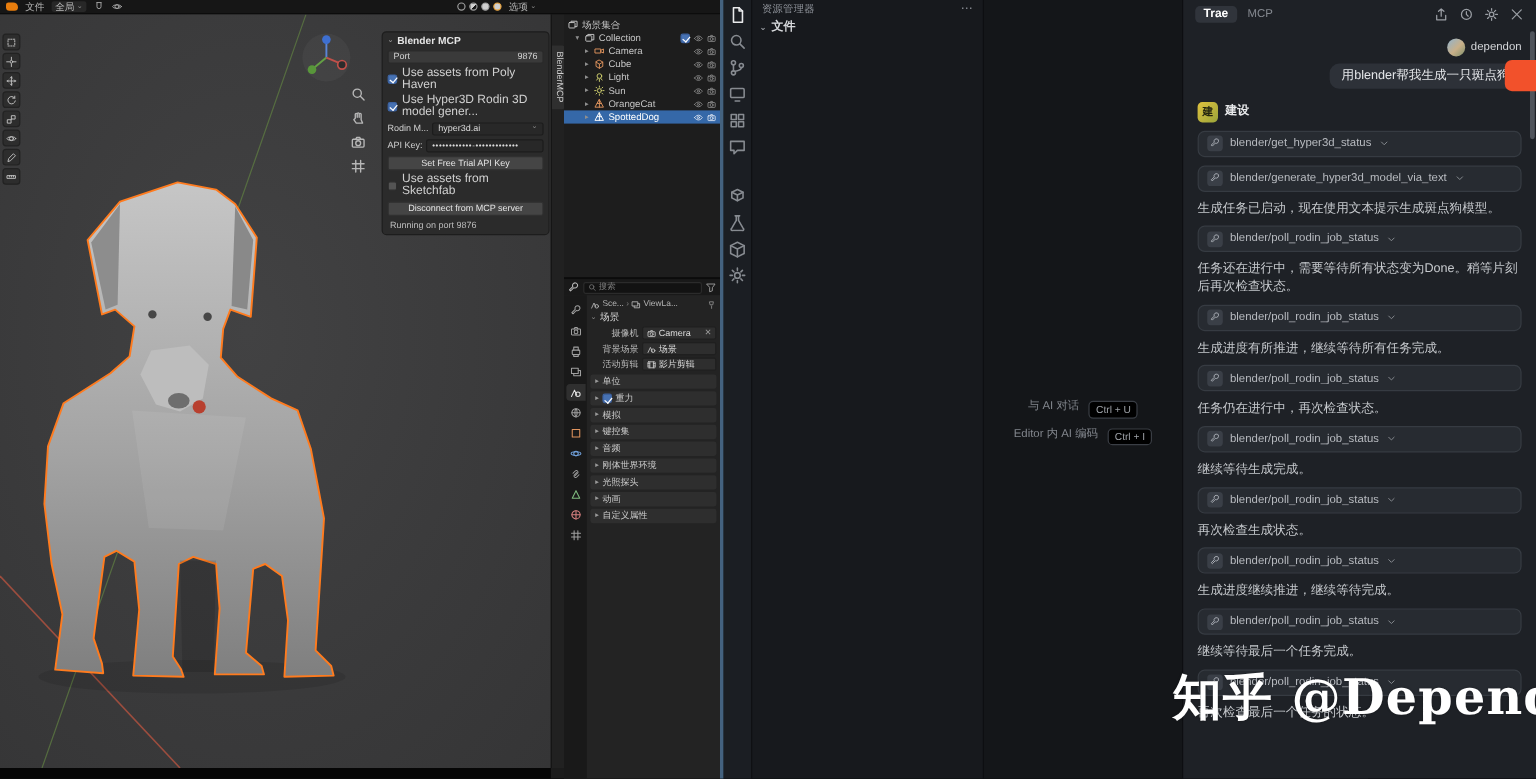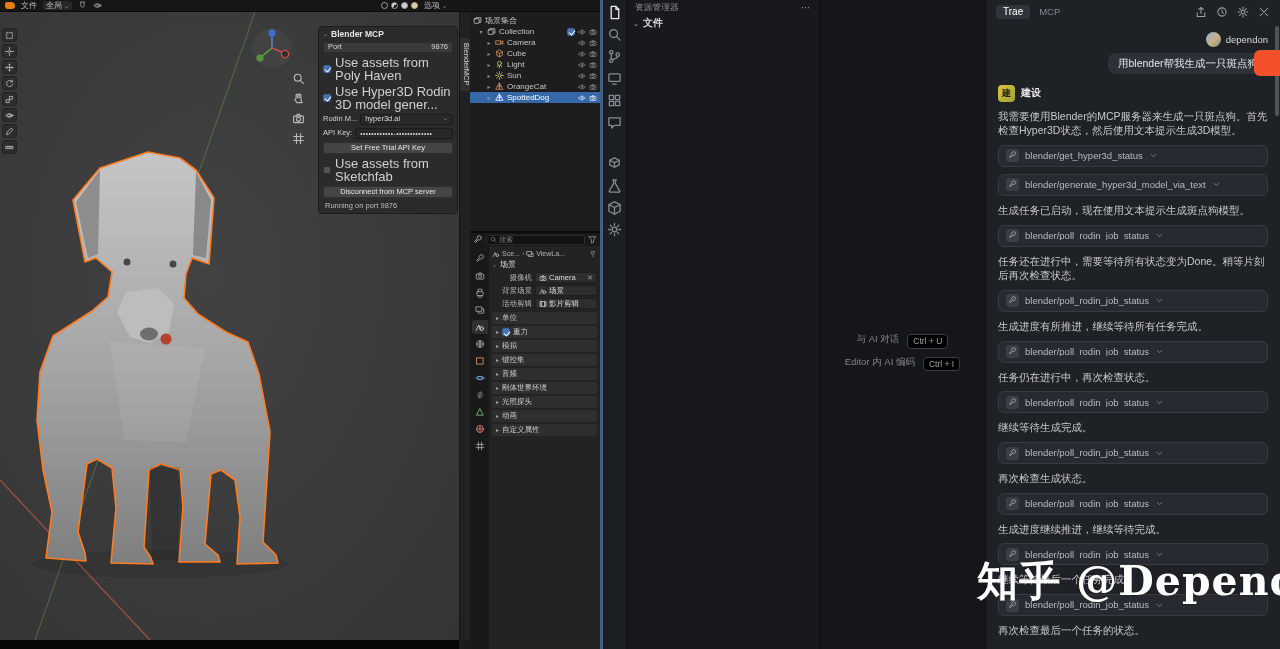--- a/index.html
+++ b/index.html
@@ -27,21 +27,21 @@
 .vp-svg{position:absolute;inset:0}
 .vp-tools{position:absolute;left:2px;top:16px;display:flex;flex-direction:column;gap:2px}
 .vp-tool{width:15px;height:14px;background:rgba(43,43,43,.88);border:1px solid #222;border-radius:3px;color:#c2c2c2;display:flex;align-items:center;justify-content:center}
 .vp-tool svg{width:9px !important;height:9px !important}
 .vp-gizmo{position:absolute;left:250px;top:14px}
 .vp-nav{position:absolute;left:292px;top:60px;display:flex;flex-direction:column;gap:7px;color:#cdcdcd}
 .vp-nav .ic{width:13px;height:13px;opacity:.85}
 .npanel{position:absolute;left:318px;top:14px;width:140px;background:#2b2b2b;border:1px solid #1d1d1d;border-radius:4px;padding:3px 4px;display:flex;flex-direction:column;gap:3px}
 .np-h{display:flex;align-items:center;gap:3px;font-size:8.5px;color:#e4e4e4;font-weight:bold}
 .np-port{display:flex;justify-content:space-between;align-items:center;background:#3a3a3a;border:1px solid #2a2a2a;border-radius:2px;height:11px;padding:0 4px;font-size:7.5px;color:#d5d5d5}
-.np-check{display:flex;align-items:center;gap:4px;font-size:13px;color:#d0d0d0}
+.np-check{display:flex;align-items:center;gap:4px;font-size:10px;color:#d0d0d0}
 .cbx{width:8px;height:8px;border-radius:2px;background:#545454;border:1px solid #2c2c2c;position:relative;flex:none}
 .cbx.on{background:#4772b3;border-color:#3c62a0}
 .cbx.on::after{content:"";position:absolute;left:2px;top:0.5px;width:3px;height:5px;border:solid #fff;border-width:0 1.2px 1.2px 0;transform:rotate(40deg)}
 .np-row{display:flex;align-items:center;gap:3px;font-size:7.5px;color:#cfcfcf}
 .np-select,.np-input{flex:1;display:flex;justify-content:space-between;background:#282828;border:1px solid #1c1c1c;border-radius:2px;height:11px;padding:0 4px;color:#dadada;min-width:0;overflow:hidden;white-space:nowrap}
 .np-input{font-size:6.5px;letter-spacing:.5px;display:block;line-height:10px}
 .np-btn{background:#454545;border:1px solid #303030;border-radius:2px;height:12px;display:flex;align-items:center;justify-content:center;font-size:7.5px;color:#e5e5e5}
 .np-status{font-size:7.5px;color:#bdbdbd;padding:1px 2px}
 .bl-tabstrip{position:absolute;left:459px;top:12px;width:11px;height:628px;background:#212121;border-left:1px solid #151515}
 .vtab{margin-top:26px;writing-mode:vertical-rl;font-size:7.5px;color:#d0d0d0;background:#2f2f2f;border-radius:0 3px 3px 0;padding:5px 1px;width:11px;text-align:center}
@@ -96,21 +96,21 @@
 .exp-more{color:#8f939a;font-size:10px}
 .exp-files{height:16px;display:flex;align-items:center;gap:4px;padding:0 6px;font-size:10px;color:#d7d9dc;font-weight:bold}
 .exp-files .chev{font-size:7px;color:#9a9da2}
 .tr-editor{position:absolute;left:217px;top:0;width:165px;height:649px;background:#141619}
 .hints{position:absolute;left:0;top:334px;width:165px;display:flex;flex-direction:column;align-items:center;gap:8px}
 .hint{display:flex;gap:8px}
 .hint-lbl{font-size:9.5px;color:#82868d}
 .keycap{font-size:8.5px;color:#9da1a7;border:1px solid #3a3e45;background:#000000;border-radius:4px;padding:2px 5px}
 .tr-chat{position:absolute;left:382px;top:0;width:295px;height:649px;background:#1e2126;border-left:1px solid #0d0e11;overflow:hidden}
 .chat-h{height:24px;display:flex;align-items:center;gap:9px;padding:0 10px}
-.tab-trae{font-size:10px;color:#fff;font-weight:normal;background:#30343b;border-radius:4px;padding:2px 7px}
+.tab-trae{font-size:10px;color:#fff;font-weight:bold;background:#30343b;border-radius:4px;padding:2px 7px}
 .tab-mcp{font-size:9.5px;color:#84888f}
 .chat-h .sp{flex:1}
 .hic{width:12px;height:12px;color:#9a9ea4}
 .chat-body{padding:2px 12px 0;height:625px;overflow:hidden;display:flex;flex-direction:column}
 .u-row{display:flex;justify-content:flex-end;align-items:center;gap:5px;margin-top:6px}
 .u-ava{width:15px;height:15px;border-radius:50%;background:linear-gradient(135deg,#8fb3cf 0%,#c9b089 55%,#7d8f6b 100%);flex:none}
 .u-name{font-size:9.5px;color:#d6d8db}
 .u-bubble{align-self:flex-end;margin-top:6px;background:#2d3138;border-radius:8px;padding:5px 10px;font-size:10.5px;color:#e4e6e9}
 .a-row{display:flex;align-items:center;gap:6px;margin-top:11px}
 .a-ava{width:17px;height:17px;border-radius:4px;background:linear-gradient(135deg,#e0c23e,#9aa43a);color:#23240f;font-size:9px;font-weight:bold;display:flex;align-items:center;justify-content:center;flex:none}
@@ -837,21 +837,20 @@
         <div class="u-row">
           <span class="u-ava"></span>
           <span class="u-name">dependon</span>
         </div>
         <div class="u-bubble">用blender帮我生成一只斑点狗</div>
         <div class="a-row">
           <span class="a-ava">建</span>
           <span class="a-name">建设</span>
         </div>
         <div style="display:flex;flex-direction:column">
-            <div class="msg-text">我需要使用Blender的MCP服务器来生成一只斑点狗。首先检查Hyper3D状态，然后使用文本提示生成3D模型。</div>
             <div class="tool-card">
               <span class="tc-ic">
                 <svg viewBox="0 0 16 16" fill="none" stroke="currentColor" stroke-width="1.4" stroke-linecap="round" stroke-linejoin="round">
                   <path d="M13 3a3.5 3.5 0 01-4.6 4.6L4 12l-1.5-1.5 4.4-4.4A3.5 3.5 0 0111.5 1.5z"></path>
                 </svg>
               </span>
               <span class="tc-label">blender/get_hyper3d_status</span>
               <span class="tc-chev">
                 <svg viewBox="0 0 16 16" fill="none" stroke="currentColor" stroke-width="1.4" stroke-linecap="round" stroke-linejoin="round">
                   <path d="M4 6l4 4 4-4"></path>

